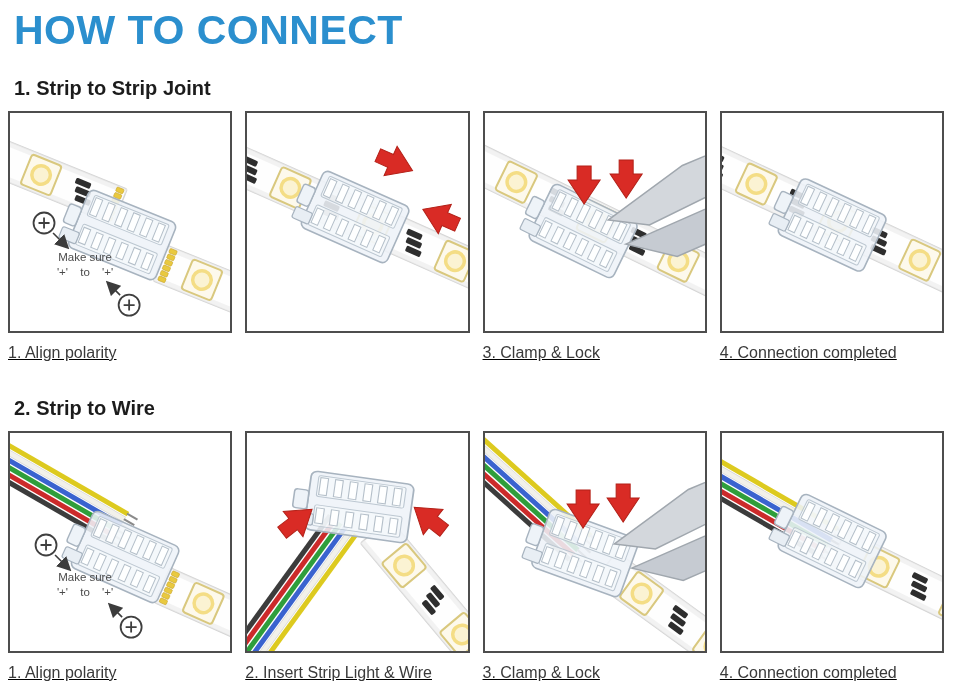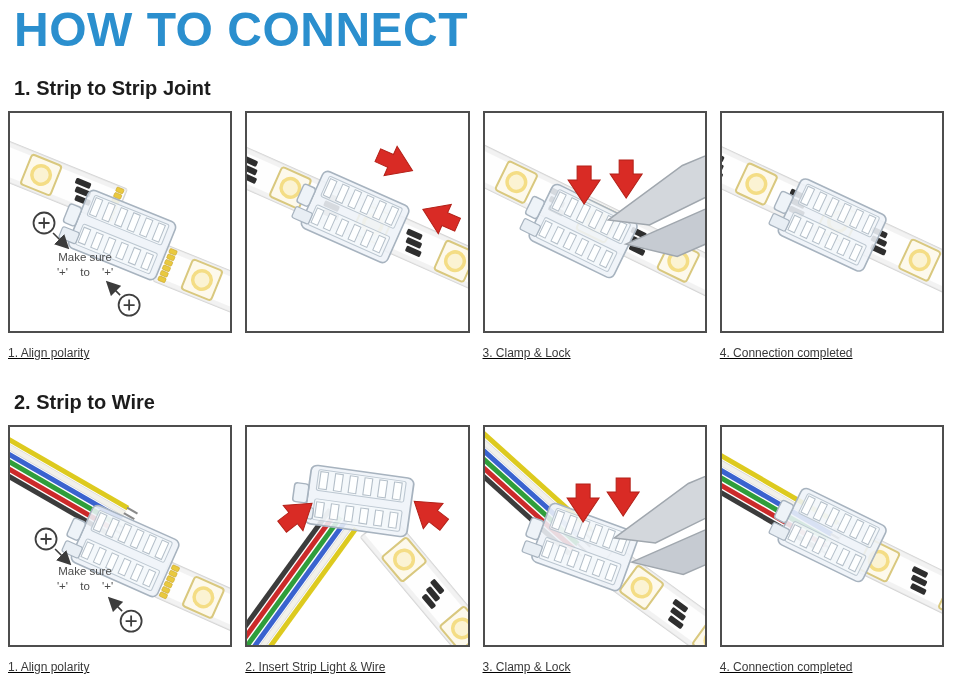--- a/index.html
+++ b/index.html
@@ -1,25 +1,25 @@
 <!DOCTYPE html>
 <html><head>
 <meta charset="utf-8">
 <style>
   html,body{margin:0;padding:0;background:#fff;}
   body{width:971px;height:686px;font-family:"Liberation Sans",sans-serif;overflow:hidden;position:relative;}
   .page{padding:4px 27px 0 8px;}
-  .main-title{font-size:48px;font-weight:800;color:#2b8fce;margin:2px 0 0 6px;line-height:48px;letter-spacing:0.5px;}
+  .main-title{font-size:41px;font-weight:800;color:#2b8fce;margin:2px 0 0 6px;line-height:48px;letter-spacing:0.5px;}
   .section-heading{font-size:20px;font-weight:bold;color:#1c1c1c;margin:20px 0 9px 6px;line-height:28px;}
-  .section-heading.second{margin-top:24px;}
+  .section-heading.second{margin-top:30px;}
   .steps-grid{display:grid;grid-template-columns:repeat(4,1fr);gap:13px;}
   figure{margin:0;text-decoration:underline;}
   .panel{position:relative;border:2px solid #4d4d4d;height:218px;background:#fff;overflow:hidden;}
   .panel svg.illus{position:absolute;left:0;top:0;width:100%;height:100%;display:block;}
-  .caption{font-size:12px;color:#3a3a3a;margin-top:9px;line-height:22px;white-space:nowrap;}
+  .caption{font-size:16px;color:#3a3a3a;margin-top:9px;line-height:22px;white-space:nowrap;}
   .note{position:absolute;left:26px;top:138px;width:98px;text-align:center;color:#4b4b4b;font-size:11.5px;line-height:13px;z-index:3;}
   .note .l2{word-spacing:9px;margin-top:2px;}
 </style>
 </head>
 <body>
 
 <svg width="0" height="0" style="position:absolute" aria-hidden="true">
   <defs>
     <marker id="ah" markerWidth="9" markerHeight="9" refX="7" refY="4.5" orient="auto">
       <path d="M0,0 L9,4.5 L0,9 z" fill="#3c3c3c"></path>

